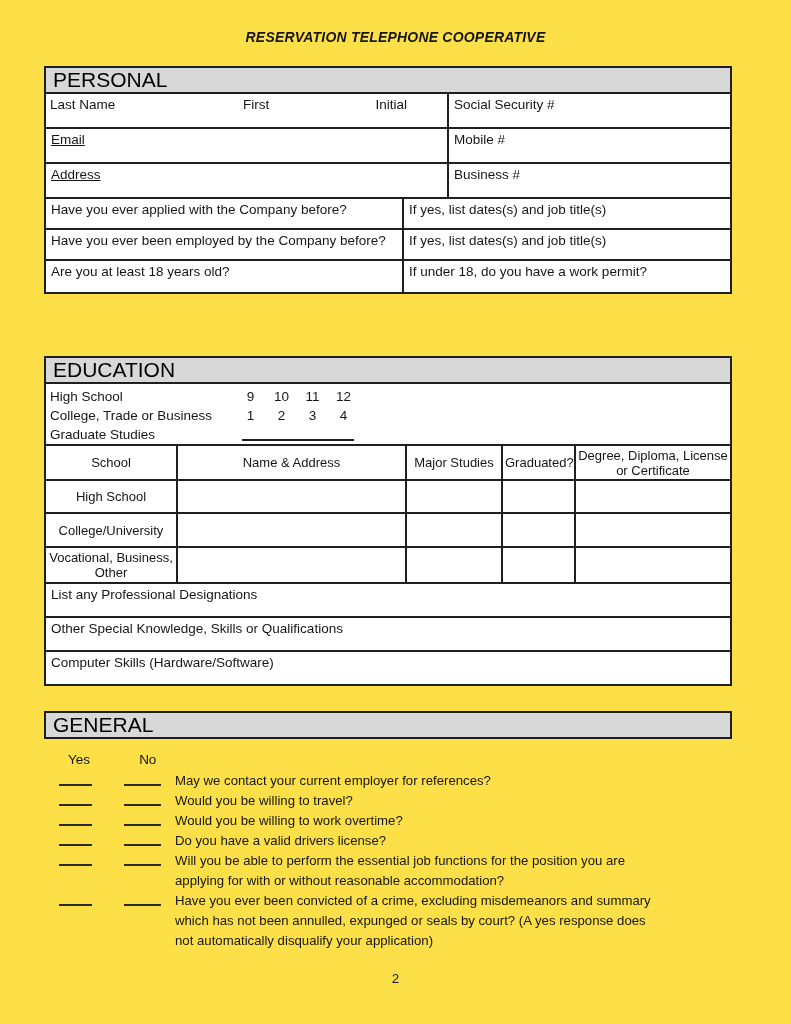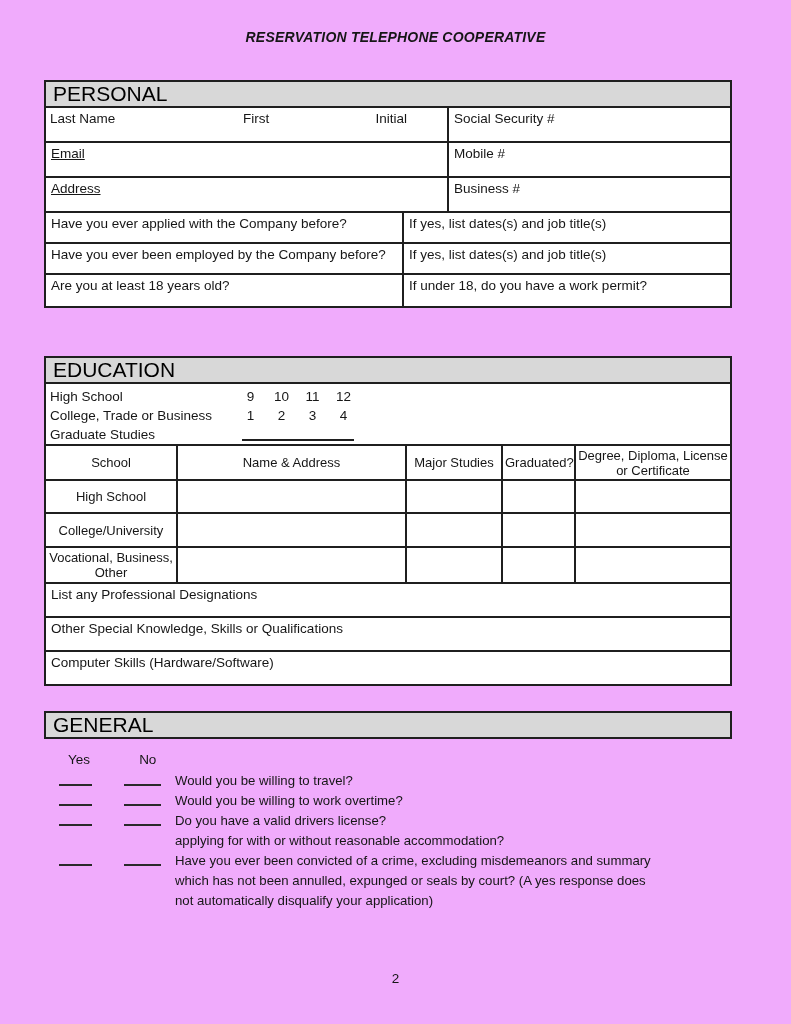--- a/index.html
+++ b/index.html
@@ -1,19 +1,19 @@
 <!DOCTYPE html>
 <html><head>
 <meta charset="utf-8">
 <style>
   :root{ --bd:#1f1f1f; --ink:#161616; --barbg:#d8d8d8; }
   *{ box-sizing:border-box; margin:0; padding:0; }
   html,body{ background:#ffffff; }
   .page{
-    position:relative; width:791px; height:1024px; background:#f0abfc;
+    position:relative; width:791px; height:1024px; background:#fde047;
     font-family:"Liberation Sans", sans-serif; color:var(--ink); overflow:hidden;
   }
   .doc-title{
     position:absolute; top:29px; left:0; width:100%; text-align:center;
     font-style:italic; font-weight:bold; font-size:14px; letter-spacing:.2px;
   }
   .sec{ position:absolute; left:44px; width:688px; }
   .bar{
     height:28px; background:var(--barbg); border:2px solid var(--bd);
     font-size:21px; line-height:24px; padding-left:7px; color:#000;
@@ -52,21 +52,21 @@
   .qt{ position:absolute; left:131px; top:2px; font-size:13.2px; white-space:nowrap; }
   .pageno{ position:absolute; top:971px; left:0; width:100%; text-align:center; font-size:13.5px; }
 </style>
 </head>
 <body>
 
 <div class="page">
 
   <div class="doc-title">RESERVATION TELEPHONE COOPERATIVE</div>
 
-  <section class="sec" style="top:80px">
+  <section class="sec" style="top:66px">
     <div class="bar">PERSONAL</div>
     <div class="tbl">
 
       <div class="prow h35">
         <div class="cell w-name">
           <span class="abs" style="left:4px">Last Name</span>
           <span class="abs" style="left:197px">First</span>
           <span class="abs" style="right:40px">Initial</span>
         </div>
         <div class="cell cell-r">
@@ -207,31 +207,39 @@
     <div class="bar">GENERAL</div>
 
     <div class="yn-head">
       <span class="yn-yes">Yes</span>
       <span class="yn-no">No</span>
     </div>
 
     <div class="g-rows">
       <div class="g-row">
         <span class="b1"></span><span class="b2"></span>
+        <span class="qt">May we contact your current employer for references?</span>
+      </div>
+      <div class="g-row">
+        <span class="b1"></span><span class="b2"></span>
         <span class="qt">Would you be willing to travel?</span>
       </div>
       <div class="g-row">
         <span class="b1"></span><span class="b2"></span>
         <span class="qt">Would you be willing to work overtime?</span>
       </div>
       <div class="g-row">
         <span class="b1"></span><span class="b2"></span>
         <span class="qt">Do you have a valid drivers license?</span>
       </div>
       <div class="g-row">
+        <span class="b1"></span><span class="b2"></span>
+        <span class="qt">Will you be able to perform the essential job functions for the position you are</span>
+      </div>
+      <div class="g-row">
         <span class="qt">applying for with or without reasonable accommodation?</span>
       </div>
       <div class="g-row">
         <span class="b1"></span><span class="b2"></span>
         <span class="qt">Have you ever been convicted of a crime, excluding misdemeanors and summary</span>
       </div>
       <div class="g-row">
         <span class="qt">which has not been annulled, expunged or seals by court? (A yes response does</span>
       </div>
       <div class="g-row">

